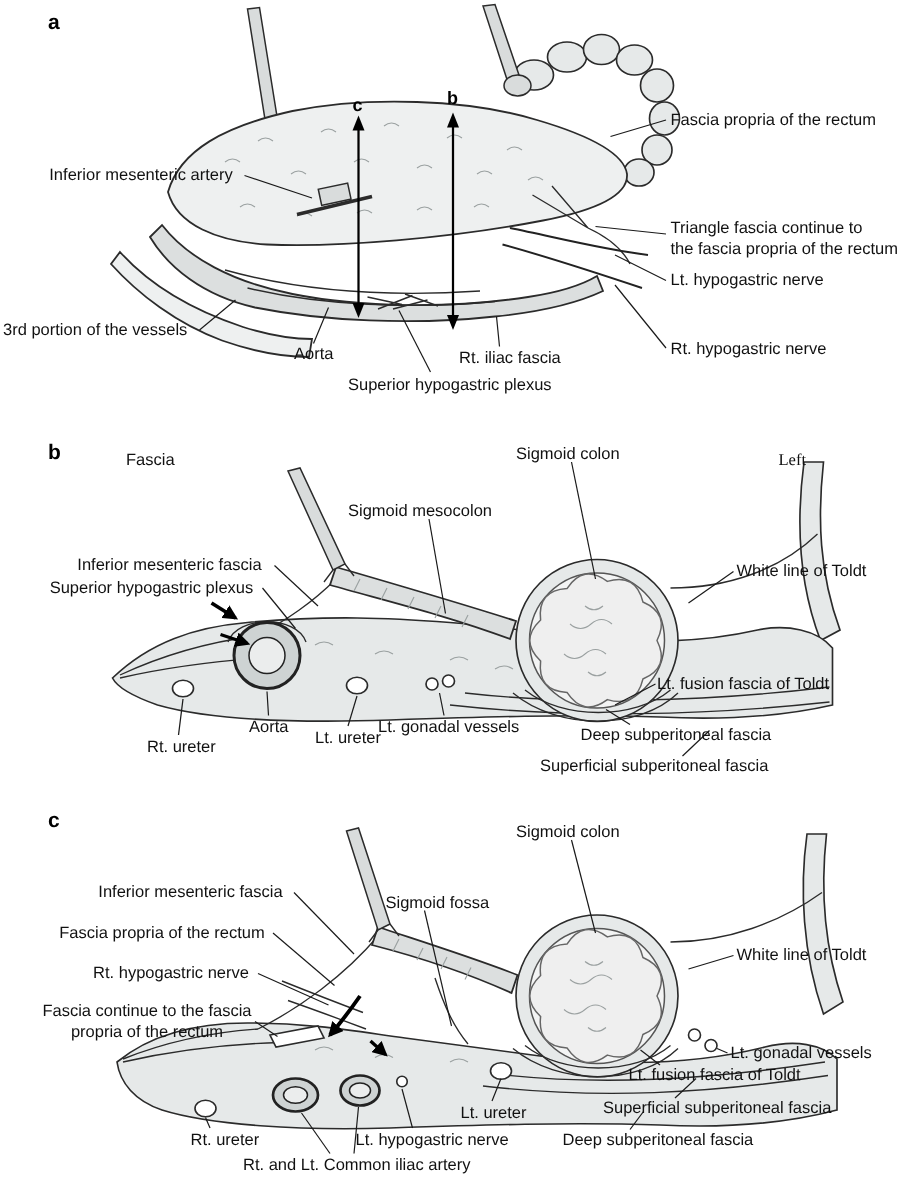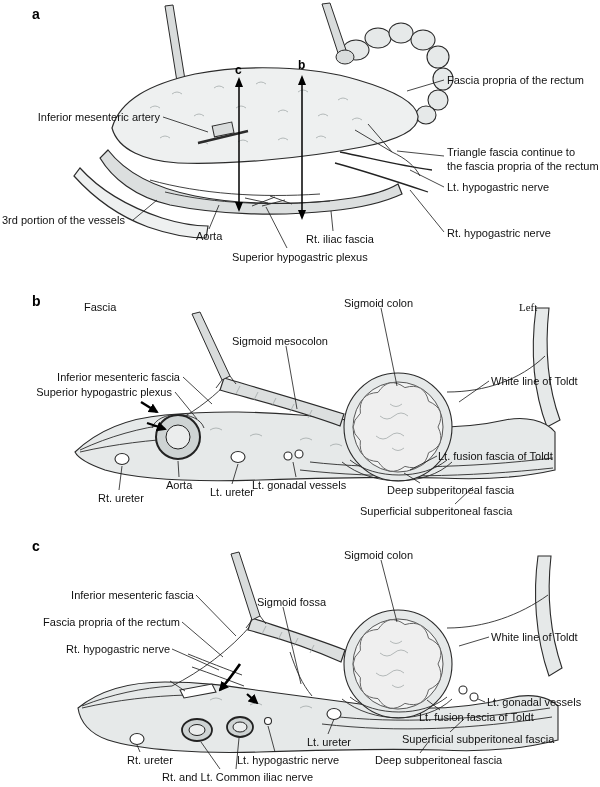--- a/index.html
+++ b/index.html
@@ -1,21 +1,21 @@
 <!DOCTYPE html>
 <html><head>
 <meta charset="utf-8">
 <style>
   html,body{margin:0;padding:0;background:#ffffff;}
   #canvas{position:relative;width:600px;height:787px;background:#ffffff;overflow:hidden;
           font-family:"Liberation Sans",sans-serif;color:#111;}
   svg{position:absolute;left:0;top:0;}
   .lbl{position:absolute;font-size:11px;line-height:1.25;white-space:nowrap;color:#111;}
   .lbl.wrap{white-space:normal;}
-  .lbl.ra{text-align:right;}
+  .lbl.ra{text-align:center;}
   .lbl.ca{text-align:center;}
   .marker{position:absolute;font-weight:bold;font-size:14px;color:#000;}
   .secLabel{position:absolute;font-weight:bold;font-size:12px;color:#000;}
   .fillL{fill:#eef0f0;stroke:#2b2b2b;stroke-width:1.2;}
   .fillM{fill:#dcdfdf;stroke:#2b2b2b;stroke-width:1.2;}
   .fillT{fill:#e6e9e9;stroke:#2b2b2b;stroke-width:1.1;}
   .fillW{fill:#ffffff;stroke:#2b2b2b;stroke-width:1.1;}
   .inst{fill:#d9dcdc;stroke:#2b2b2b;stroke-width:1;}
   .thin{stroke:#2b2b2b;stroke-width:0.9;fill:none;}
   .nerve{stroke:#222;stroke-width:1.3;fill:none;}
@@ -327,23 +327,27 @@
 <div class="lbl" style="left:387px;top:484px;">Deep subperitoneal fascia</div>
 <div class="lbl" style="left:360px;top:505px;">Superficial subperitoneal fascia</div>
 
 <div class="marker" style="left:32px;top:538px;">c</div>
 
 <div class="lbl" style="left:344px;top:549px;">Sigmoid colon</div>
 <div class="lbl" style="left:257px;top:596px;">Sigmoid fossa</div>
 <div class="lbl ra" style="left:60px;top:589px;width:134px;">Inferior mesenteric fascia</div>
 <div class="lbl ra" style="left:36px;top:616px;width:144px;">Fascia propria of the rectum</div>
 <div class="lbl ra" style="left:58px;top:643px;width:112px;">Rt. hypogastric nerve</div>
+<div class="lbl wrap ca" style="left:26px;top:668px;width:144px;">
+  <span style="display:block;">Fascia continue to the fascia</span>
+  <span style="display:block;">propria of the rectum</span>
+</div>
 <div class="lbl" style="left:491px;top:631px;">White line of Toldt</div>
 <div class="lbl" style="left:487px;top:696px;">Lt. gonadal vessels</div>
 <div class="lbl" style="left:419px;top:711px;">Lt. fusion fascia of Toldt</div>
 <div class="lbl" style="left:402px;top:733px;">Superficial subperitoneal fascia</div>
 <div class="lbl" style="left:375px;top:754px;">Deep subperitoneal fascia</div>
 <div class="lbl" style="left:307px;top:736px;">Lt. ureter</div>
 <div class="lbl" style="left:237px;top:754px;">Lt. hypogastric nerve</div>
 <div class="lbl" style="left:127px;top:754px;">Rt. ureter</div>
-<div class="lbl" style="left:162px;top:771px;">Rt. and Lt. Common iliac nerve</div>
+<div class="lbl" style="left:162px;top:771px;">Rt. and Lt. Common iliac artery</div>
 
 </div>
 
 </body></html>

